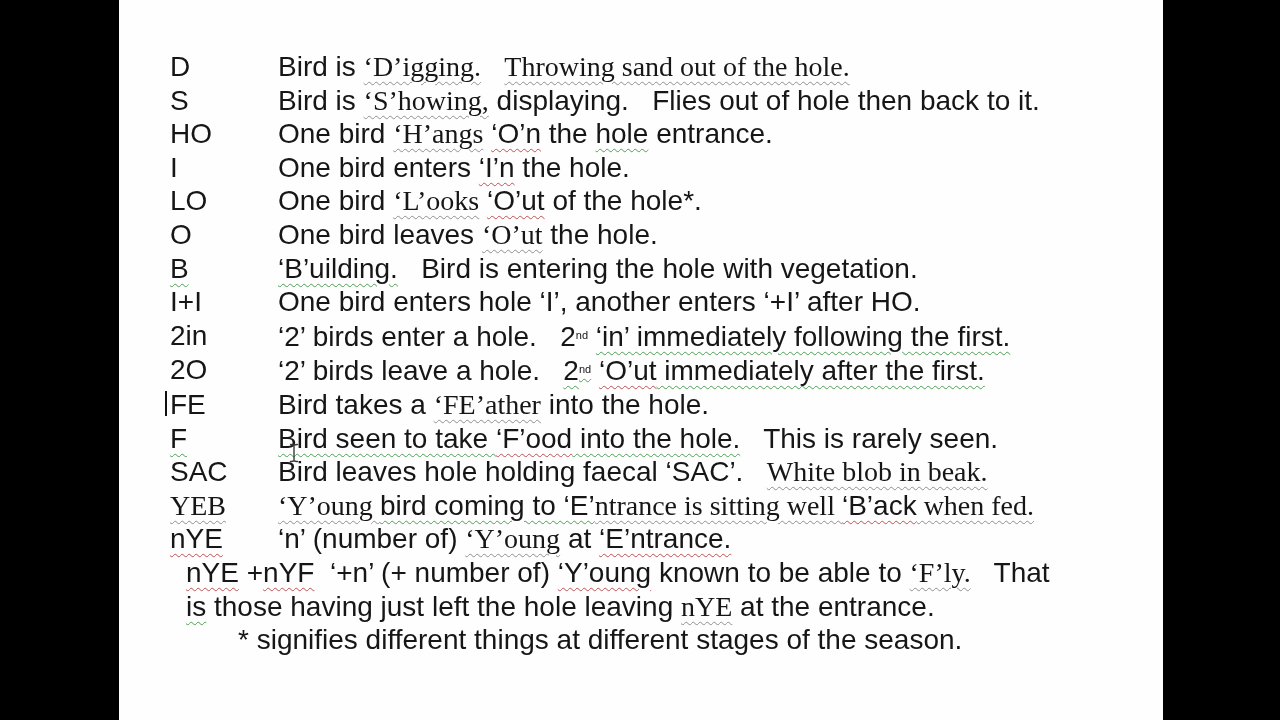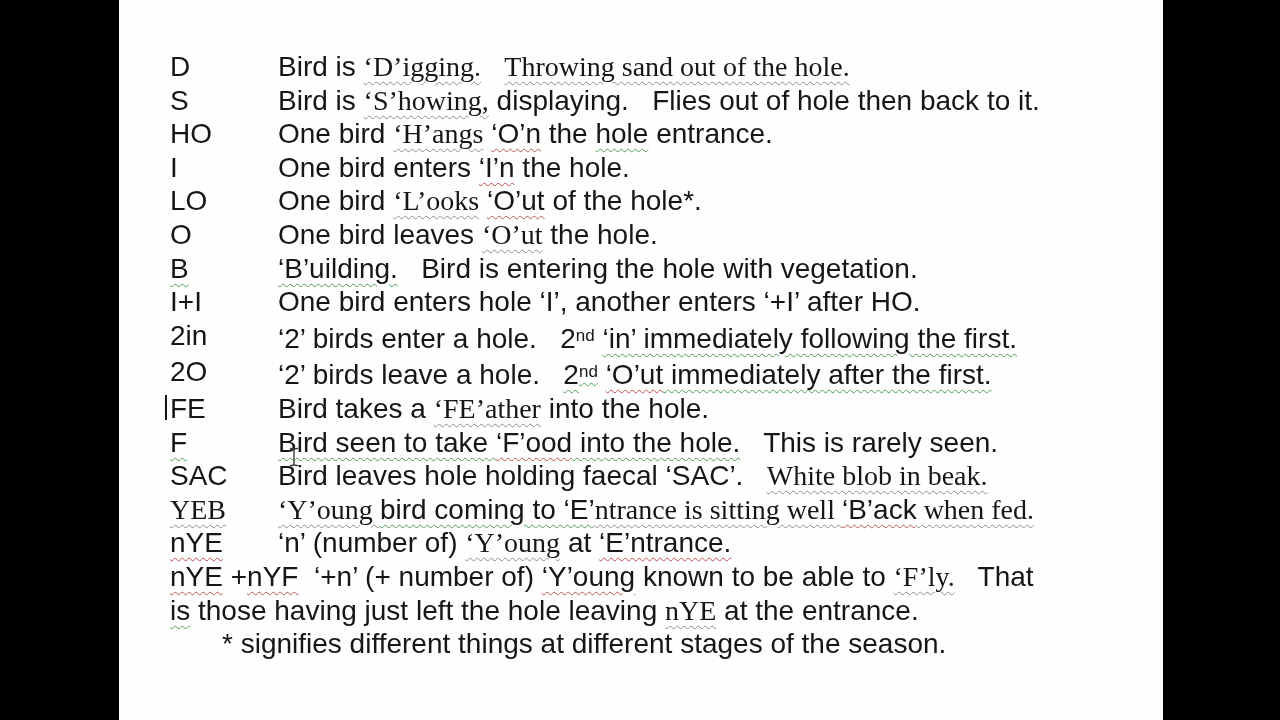--- a/index.html
+++ b/index.html
@@ -11,24 +11,24 @@
   .paper{
     position:absolute;left:119px;top:0;width:1044px;height:720px;
     background:#fefefe;
   }
   .doc{
     position:absolute;left:51px;top:50px;width:975px;
     font-size:28px;line-height:33.6px;color:#161616;
     white-space:pre;
   }
   .row{display:flex;position:relative;}
-  .row.full{display:block;}
+  .row.full{display:block;margin-left:16px;}
   .code{flex:0 0 108px;white-space:pre;}
   .desc{flex:1 1 auto;white-space:pre;}
-  .sup{font-size:17px;vertical-align:7px;}
+  .sup{font-size:11px;vertical-align:7px;}
   .sq-red,.sq-green,.sq-gray{
     text-decoration-line:underline;
     text-decoration-style:wavy;
     text-decoration-thickness:1px;
     text-underline-offset:5px;
   }
   .sq-red{text-decoration-color:var(--sq-red);}
   .sq-green{text-decoration-color:var(--sq-green);text-align:right;}
   .sq-gray{text-decoration-color:var(--sq-gray);font-family:Liberation Serif, serif;}
   .caret{

